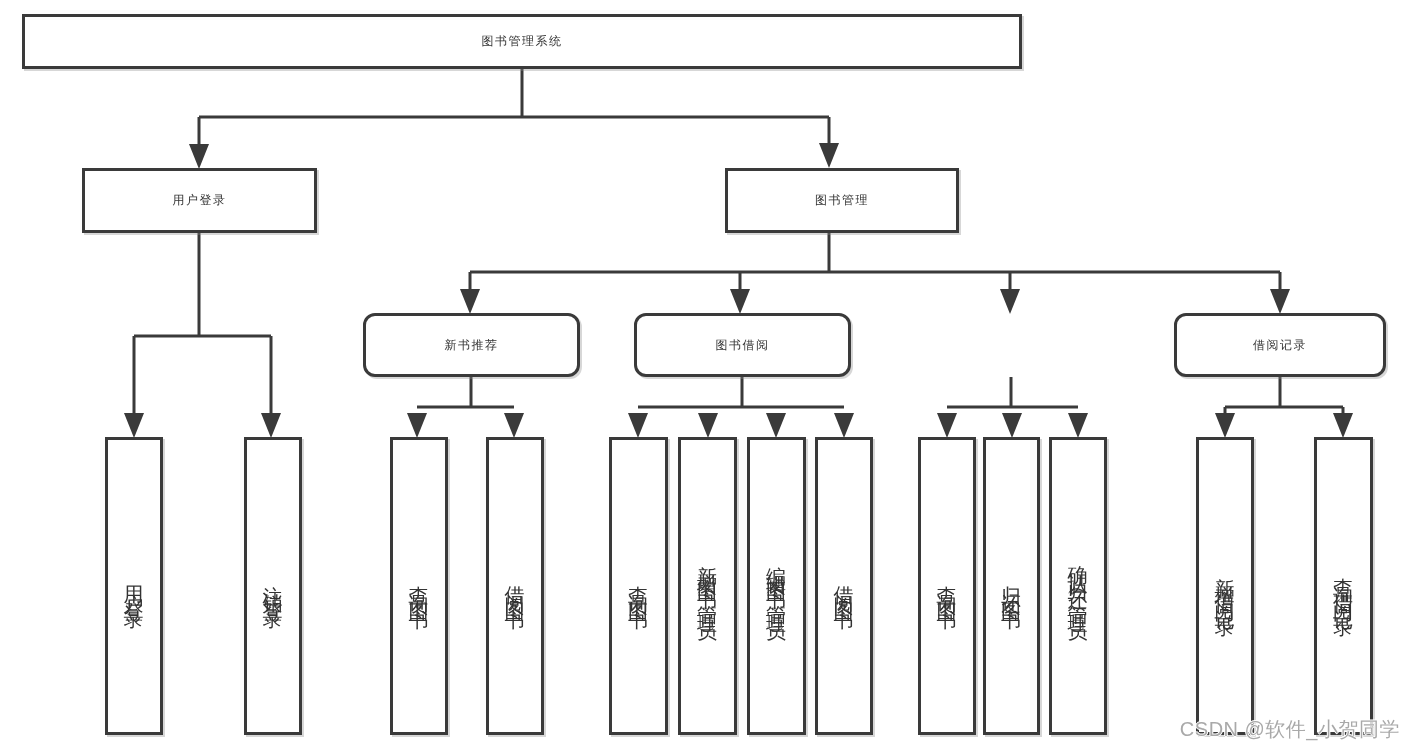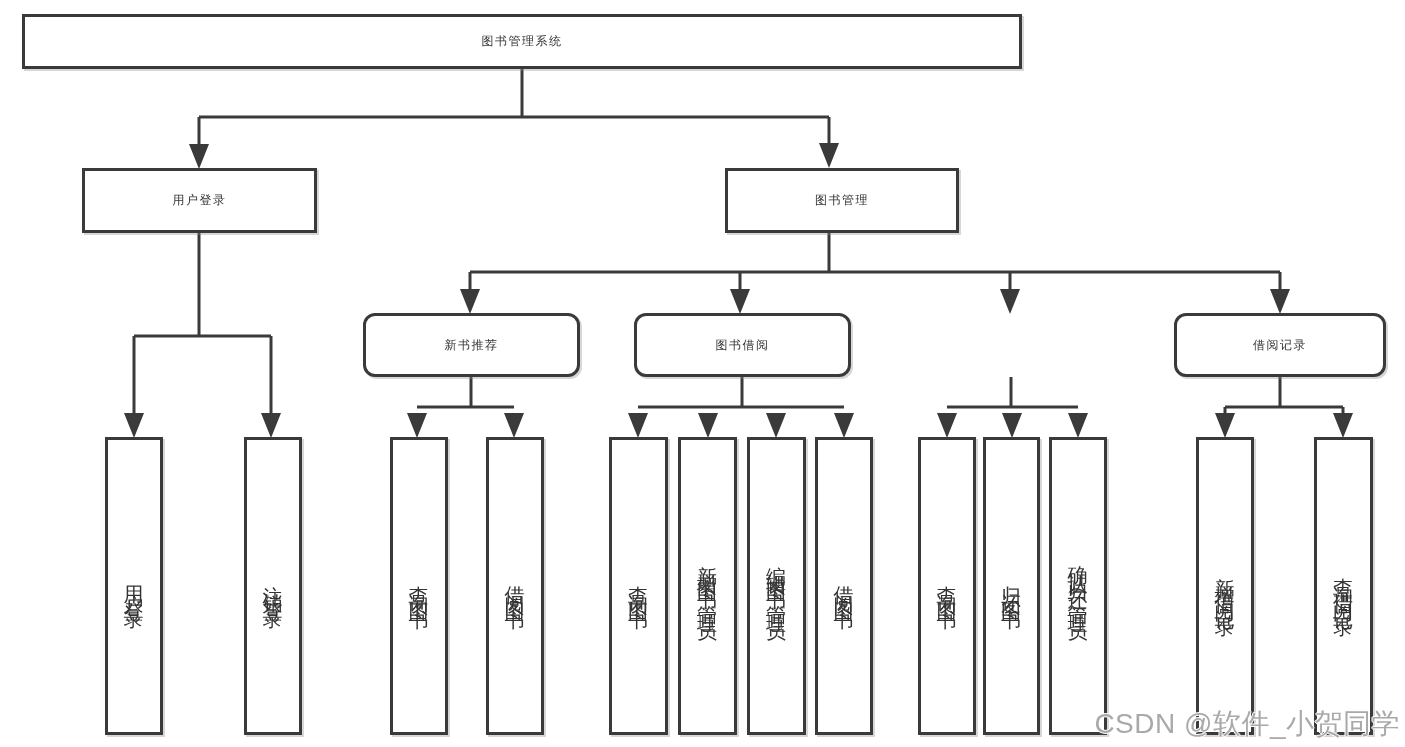--- a/index.html
+++ b/index.html
@@ -48,21 +48,21 @@
     font-size: 20px;
     letter-spacing: 8px;
     line-height: 1;
     white-space: nowrap;
     color: #333333;
   }
   .watermark {
     position: absolute;
     right: 5px;
     bottom: 4px;
-    font-size: 28px;
+    font-size: 20px;
     color: #a9a9a9;
     letter-spacing: 0.5px;
     white-space: nowrap;
     z-index: 3;
     text-shadow: 1px 0 0 #ffffff, -1px 0 0 #ffffff, 0 1px 0 #ffffff, 0 -1px 0 #ffffff;
   }
 </style>
 </head>
 <body>
 

